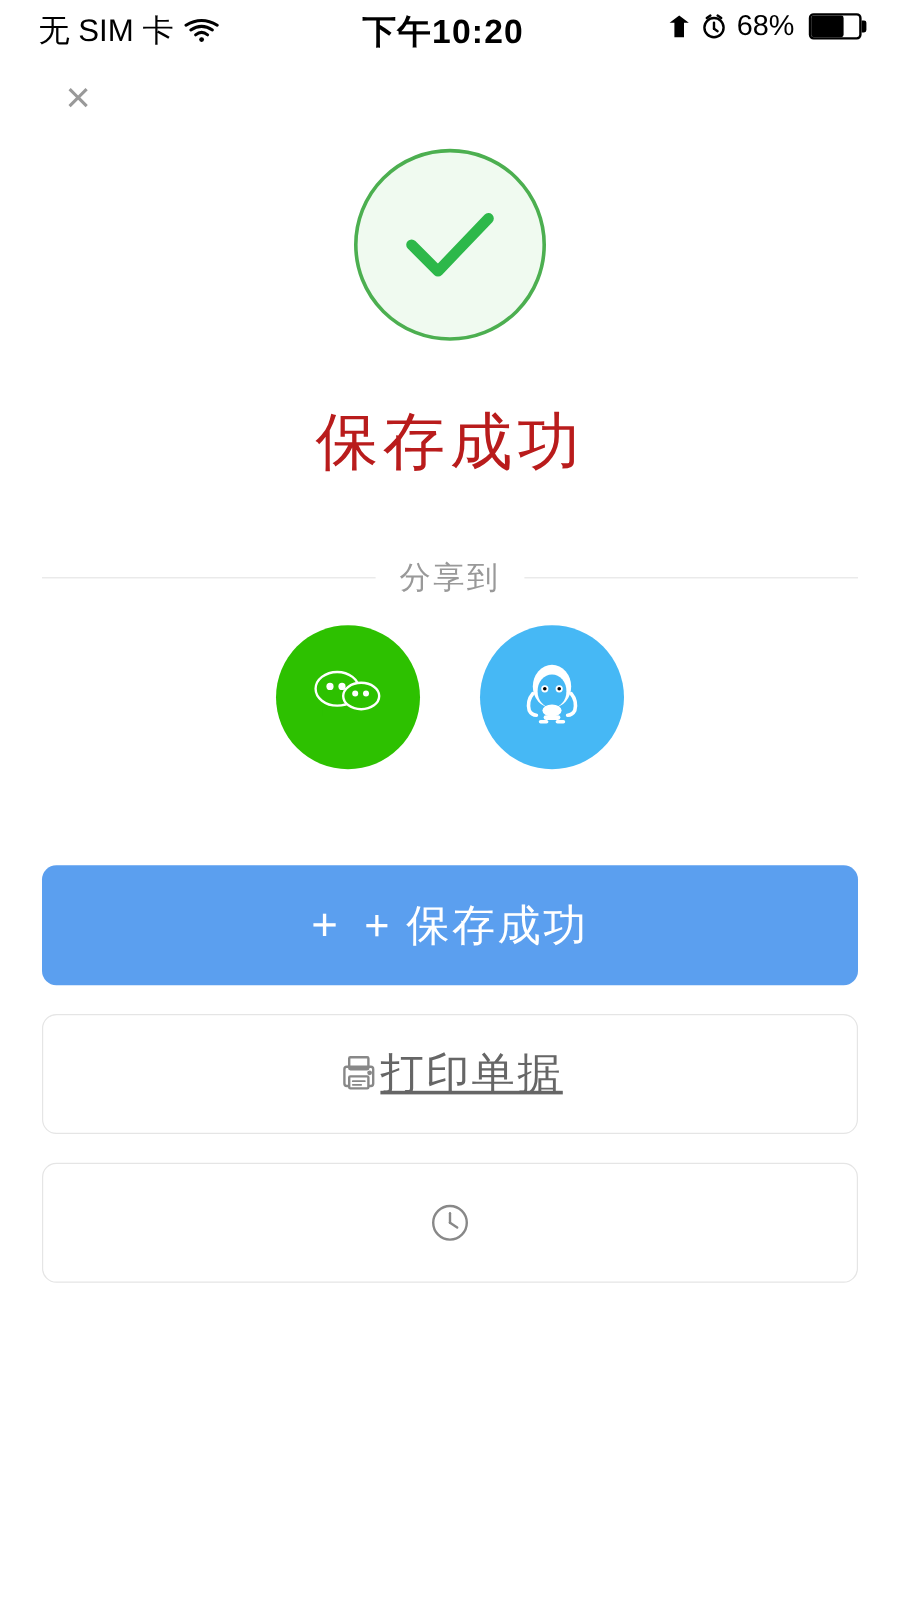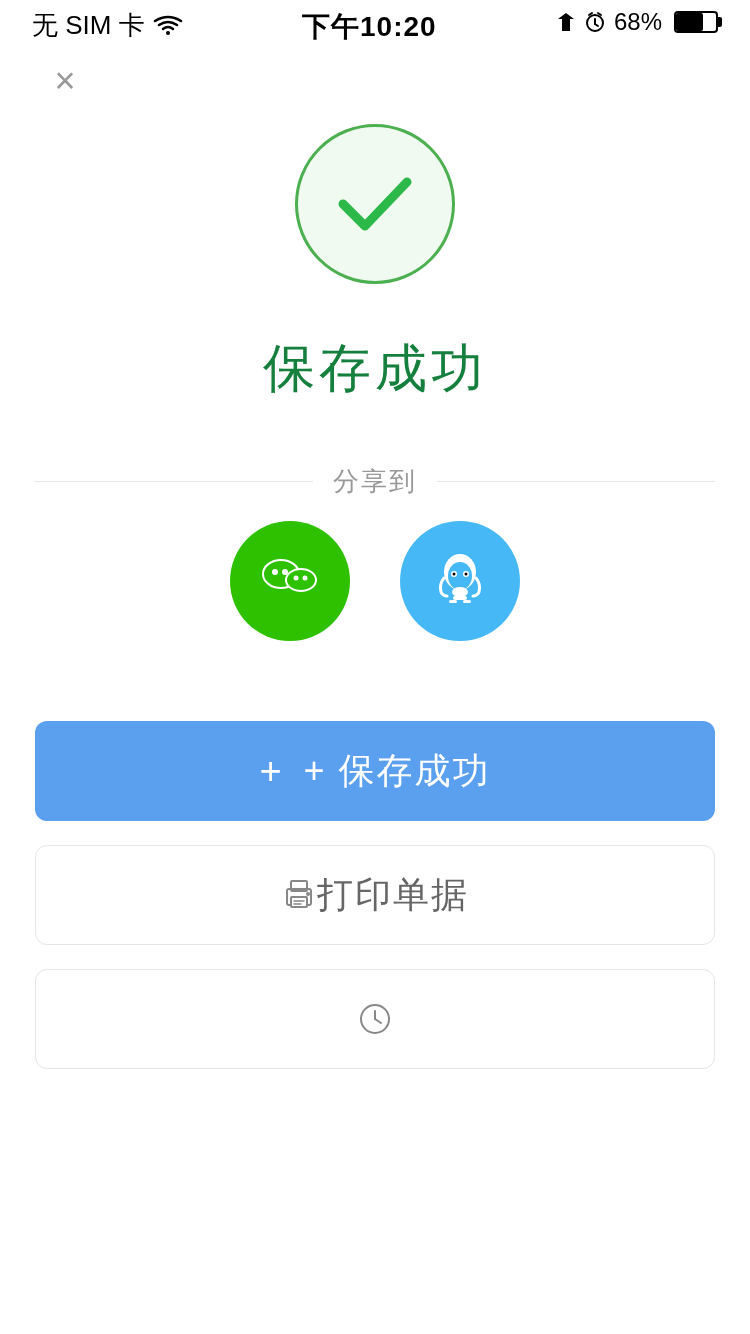--- a/index.html
+++ b/index.html
@@ -124,21 +124,21 @@
 
     .checkmark {
       width: 80px;
       height: 60px;
     }
 
     
     .success-title {
       font-size: 52px;
       font-weight: 500;
-      color: #15803d;
+      color: #b91c1c;
       margin-bottom: 60px;
       letter-spacing: 4px;
     }
 
     
     .share-divider {
       display: flex;
       align-items: center;
       width: 680px;
       margin-bottom: 22px;
@@ -212,20 +212,21 @@
       border-radius: 12px;
       background: #fff;
       border: 1.5px solid #e5e5e5;
       display: flex;
       align-items: center;
       justify-content: center;
       font-size: 36px;
       color: #666;
       cursor: pointer;
       letter-spacing: 2px;
+      text-decoration: underline;
     }
   </style>
 </head>
 <body>
 
 <div class="status-bar">
   <div class="status-left">
     <span>无 SIM 卡</span>
     <svg class="wifi-icon" viewBox="0 0 30 22" fill="none">
       <path d="M15 18 Q15 18 15 18" stroke="#000" stroke-width="3" stroke-linecap="round"></path>

